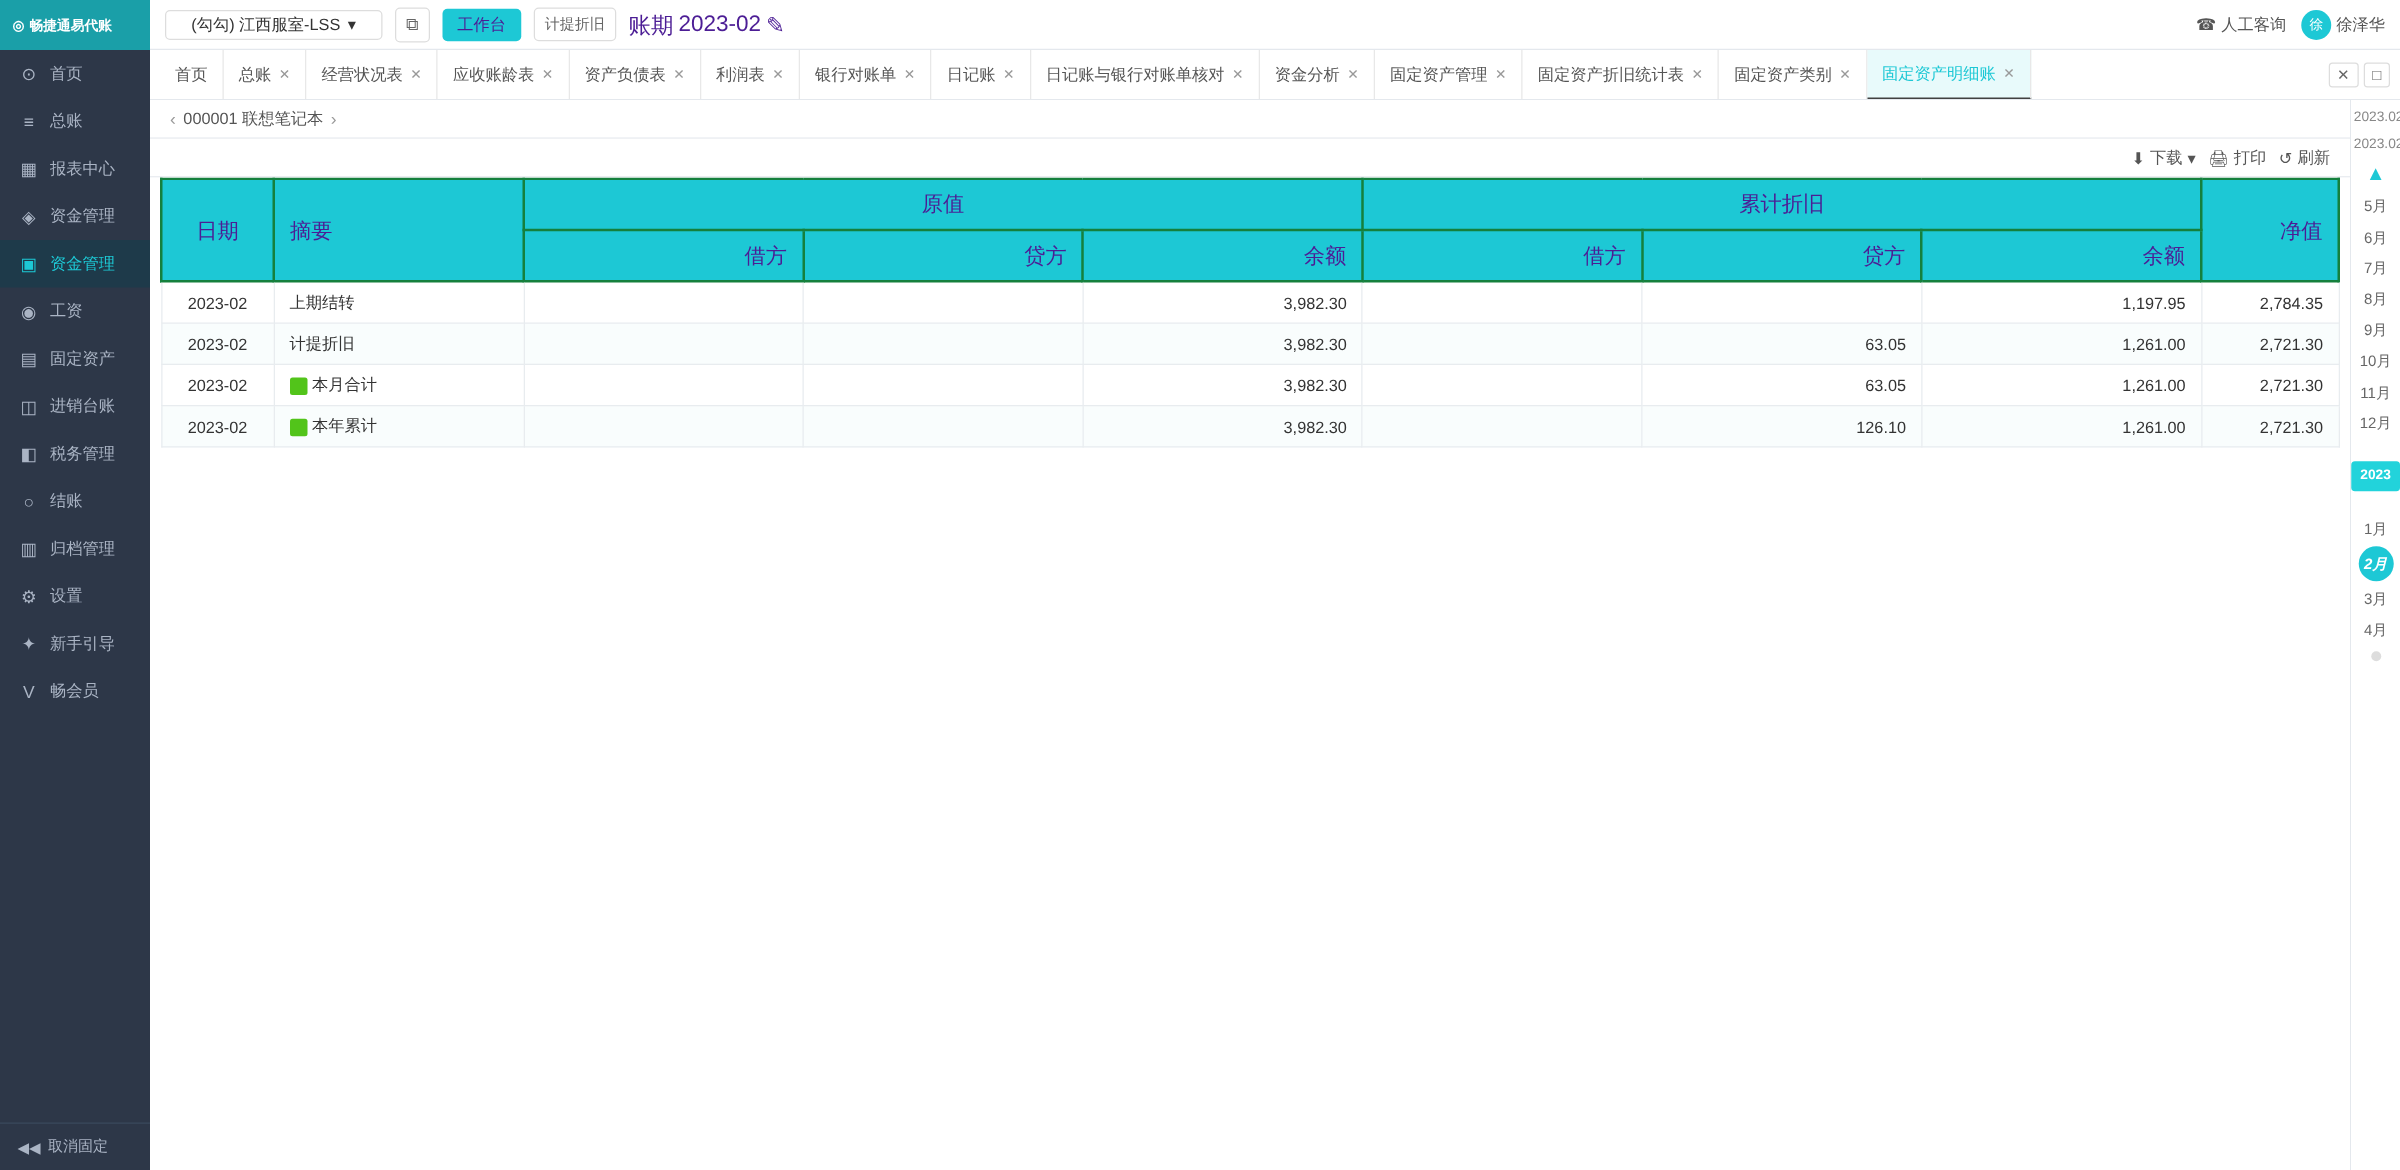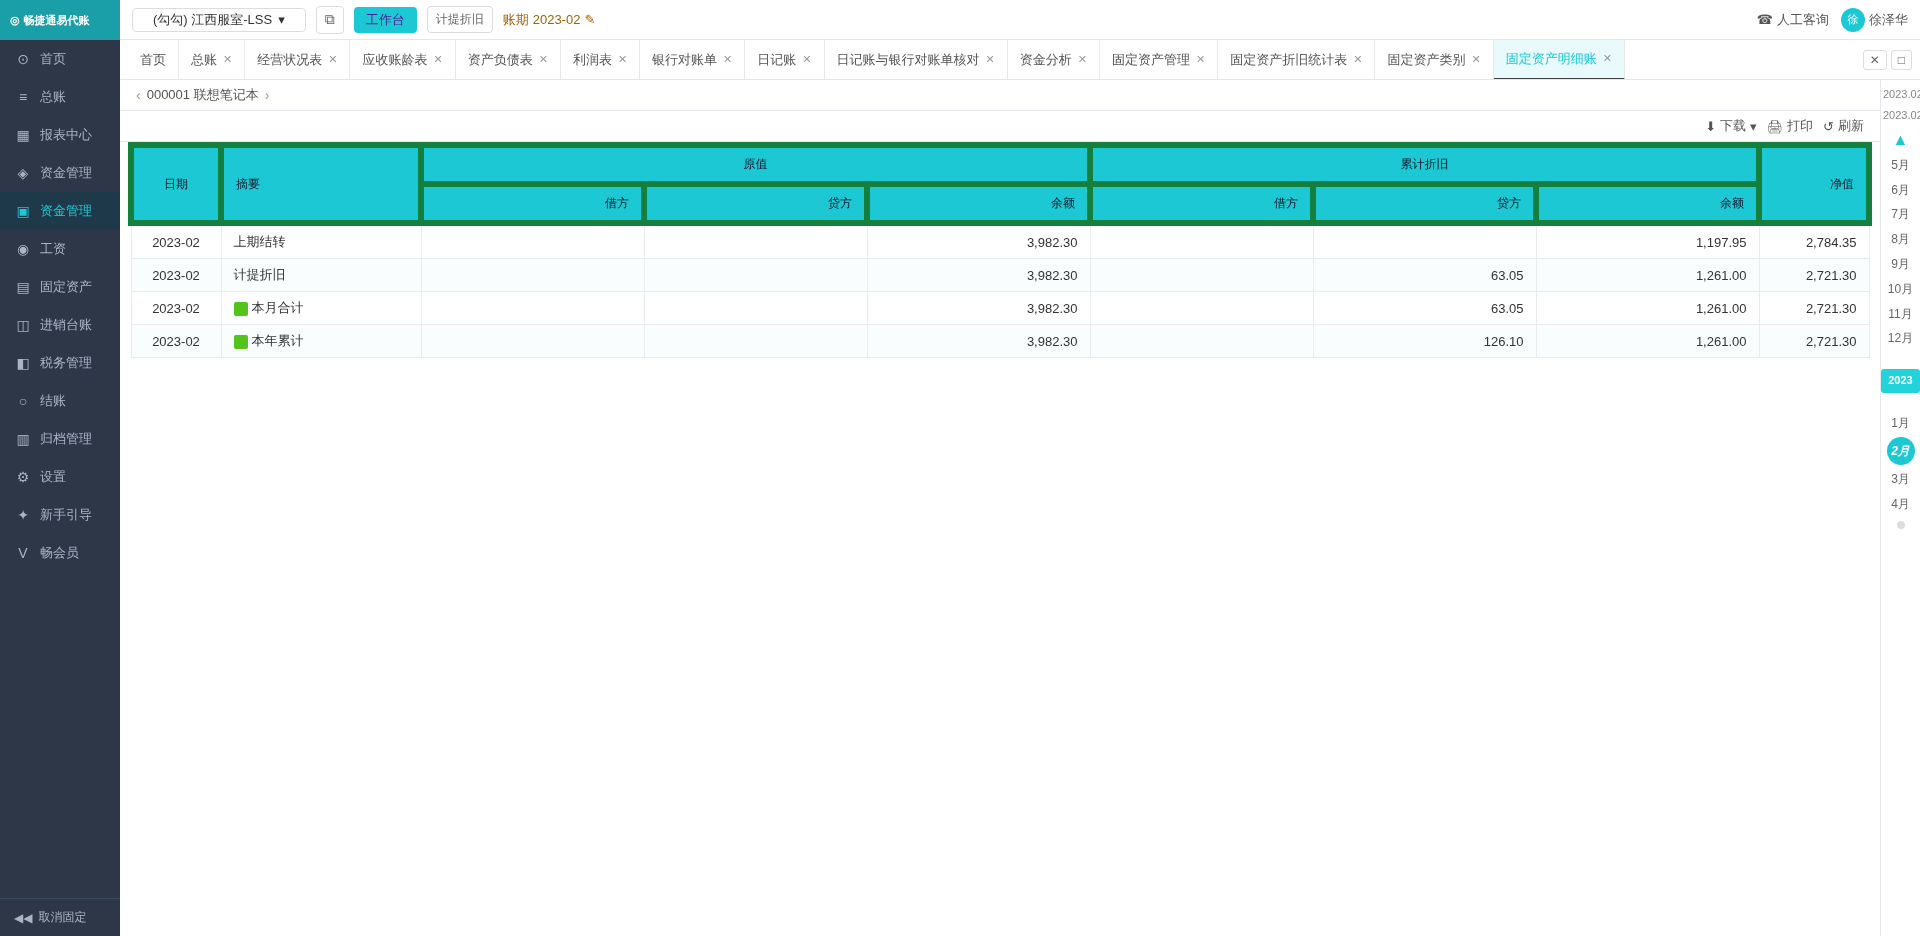--- a/index.html
+++ b/index.html
@@ -100,22 +100,22 @@
     .btn-old-version {
       border: 1px solid #ddd;
       border-radius: 4px;
       padding: 4px 8px;
       cursor: pointer;
       font-size: 12px;
       color: #666;
       background: white;
     }
     .topbar-period {
-      font-size: 13px;
-      color: #a16207;
+      font-size: 18px;
+      color: #4c1d95;
       display: flex;
       align-items: center;
       gap: 4px;
     }
     .topbar-right {
       margin-left: auto;
       display: flex;
       align-items: center;
       gap: 12px;
     }
@@ -235,26 +235,26 @@
       background: #fff;
       padding: 0 8px;
     }
     .data-table {
       width: 100%;
       border-collapse: collapse;
       table-layout: fixed;
     }
     .data-table th {
       background: #1dc8d5;
-      color: #0f172a;
+      color: #4c1d95;
       padding: 8px 12px;
       text-align: center;
-      font-size: 12px;
+      font-size: 17px;
       font-weight: 500;
-      border: 6px solid #15803d;
+      border: 2px solid #15803d;
     }
     .data-table td {
       padding: 7px 12px;
       text-align: center;
       font-size: 13px;
       color: #333;
       border: 1px solid #e8ecef;
     }
     .data-table tr:nth-child(even) td { background: #f9fdfd; }
     .data-table .col-date { width: 90px; }

